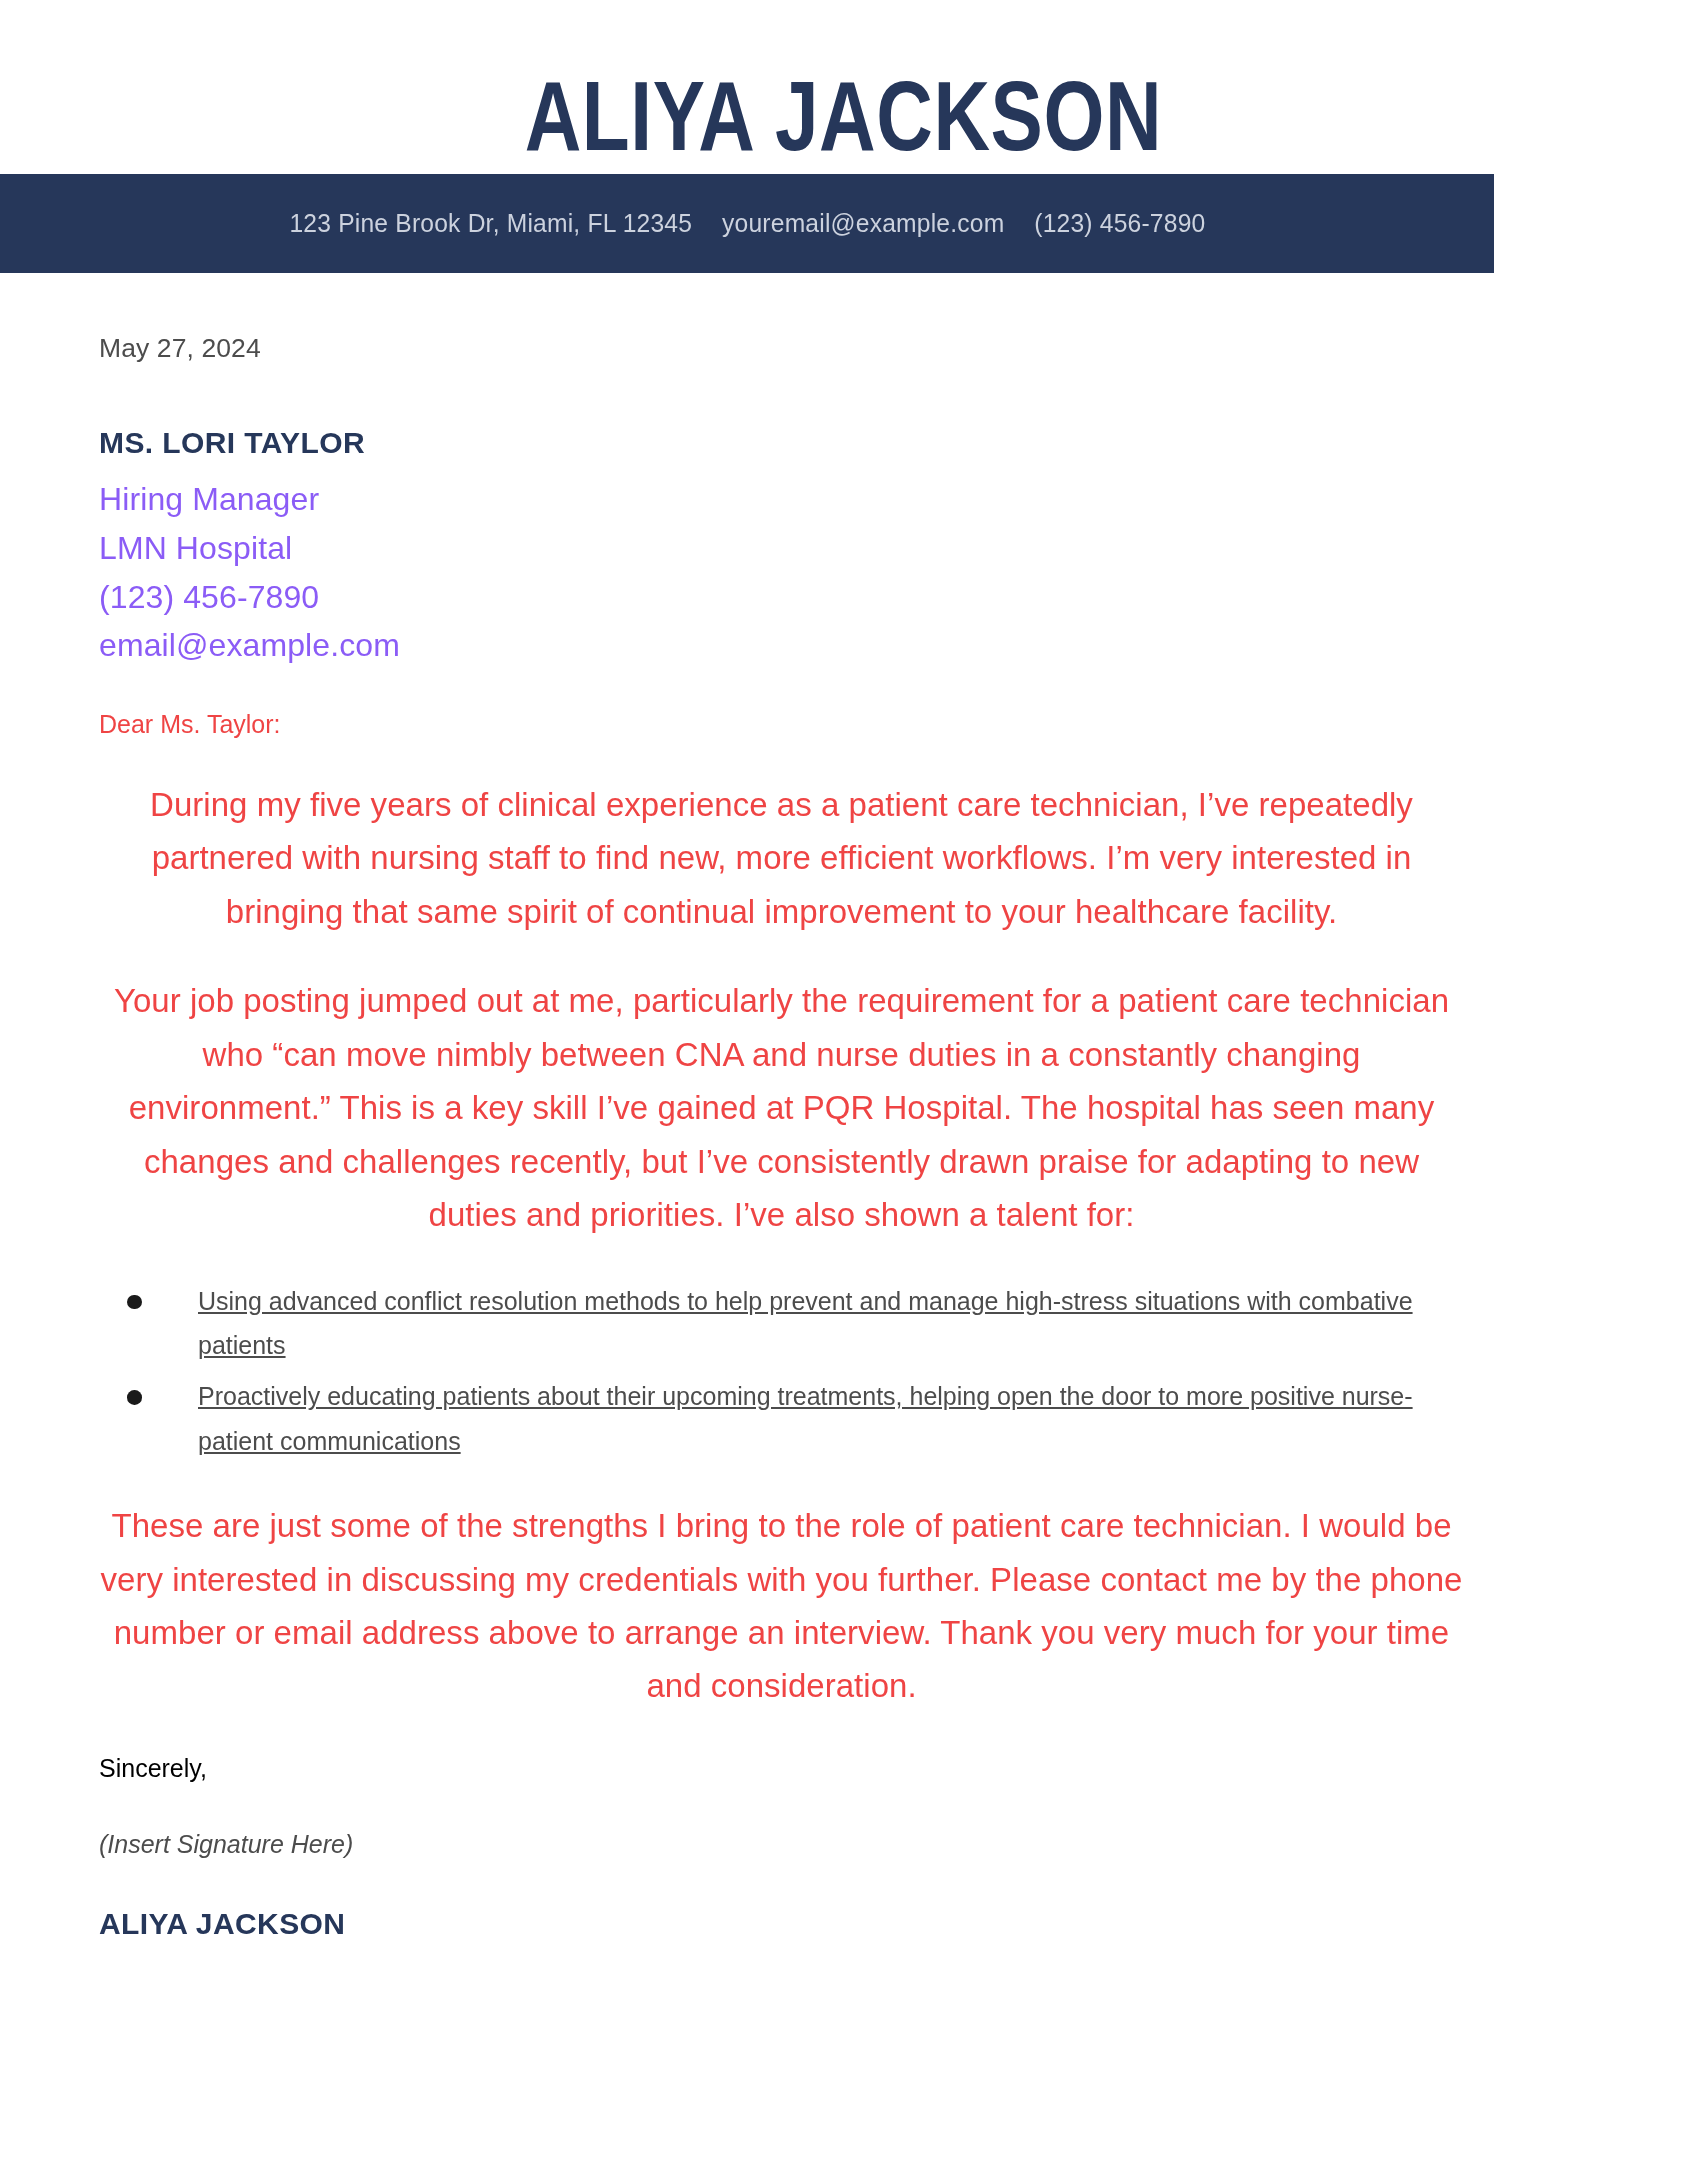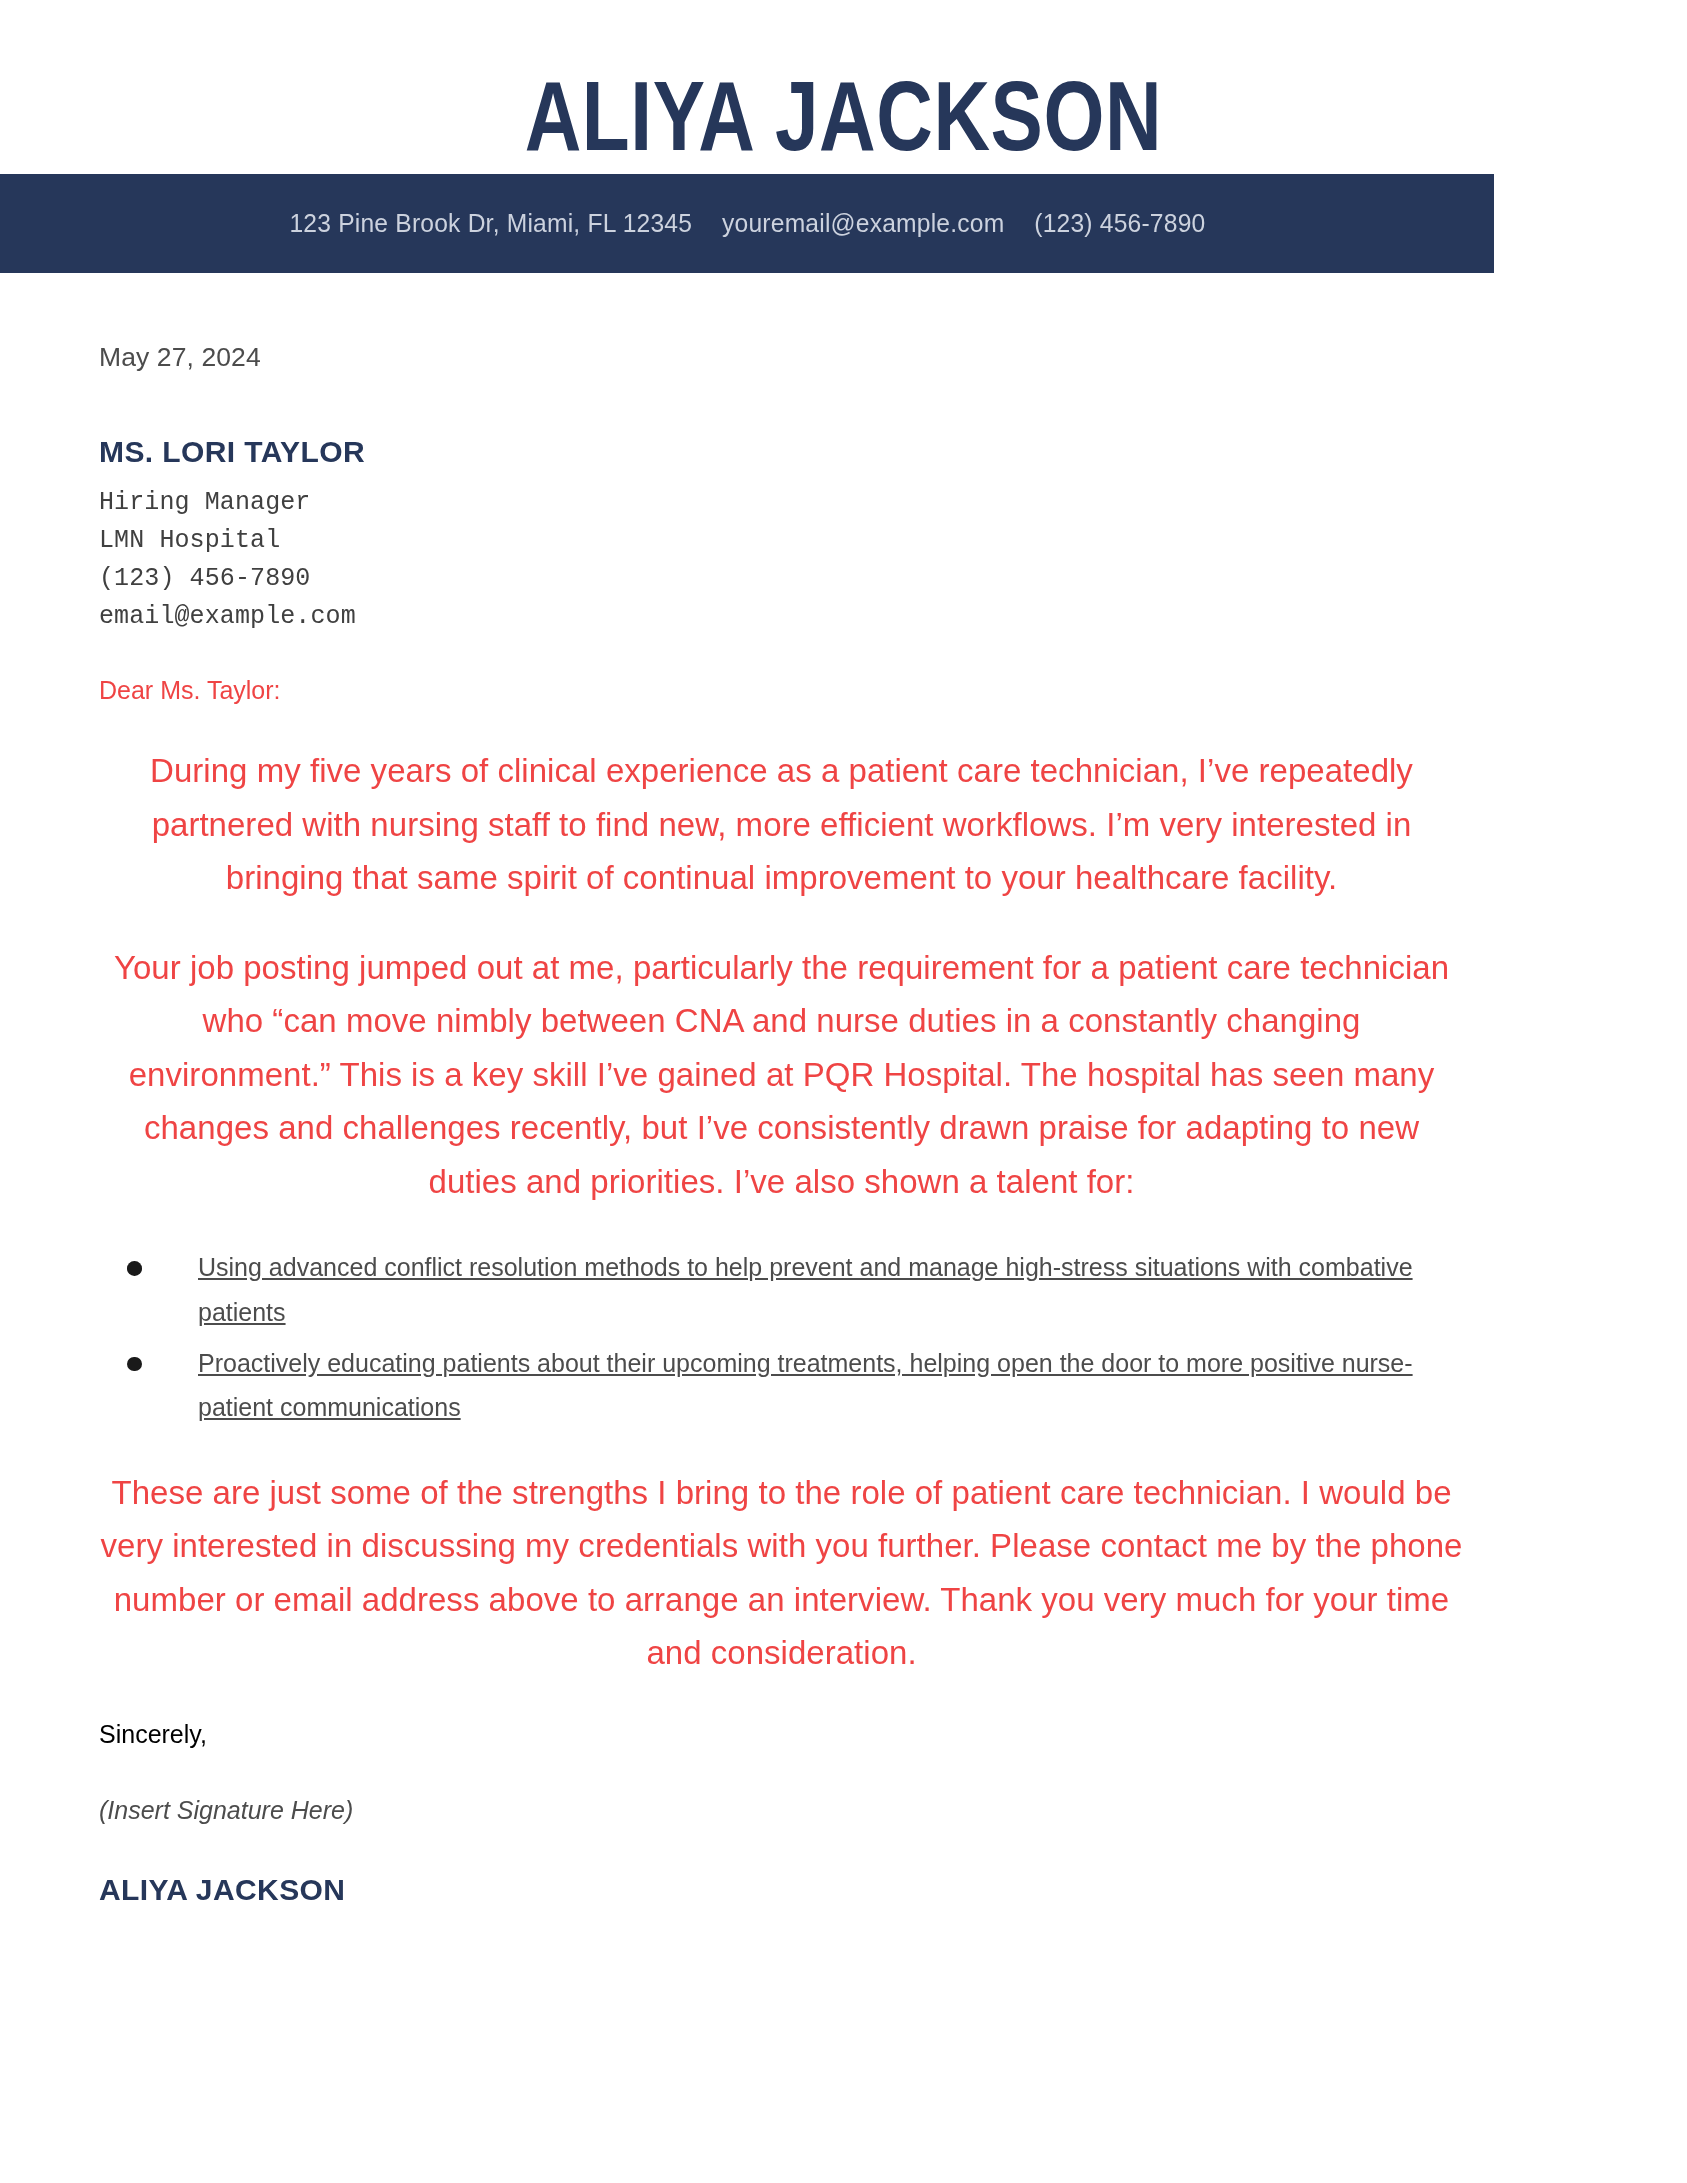--- a/index.html
+++ b/index.html
@@ -72,21 +72,21 @@
   }
 
   .contact-line .sep {
     display: inline-block;
     width: 17px;
   }
 
   
   .letter-body {
     position: absolute;
-    top: 273px;
+    top: 264px;
     left: 0;
     width: 1508px;
     padding: 0 44px 0 99px;
   }
 
   .date-line {
     margin-top: 69px;
     font-size: 26.5px;
     line-height: 1.2;
     color: #4c4c4c;
@@ -100,25 +100,24 @@
     letter-spacing: 0.4px;
     color: #26375a;
     line-height: 1.2;
   }
 
   .recipient-lines {
     margin-top: 14.6px;
   }
 
   .recipient-lines .rline {
-    font-size: 25px;
+    font-size: 32px;
     line-height: 1.52;
-    color: #404040;
+    color: #8b5cf6;
     letter-spacing: 0.1px;
-    font-family: Liberation Mono, monospace;
   }
 
   .salutation {
     margin-top: 37px;
     font-size: 25px;
     line-height: 1.4;
     color: #ef4444;
   }
 
   .para {

